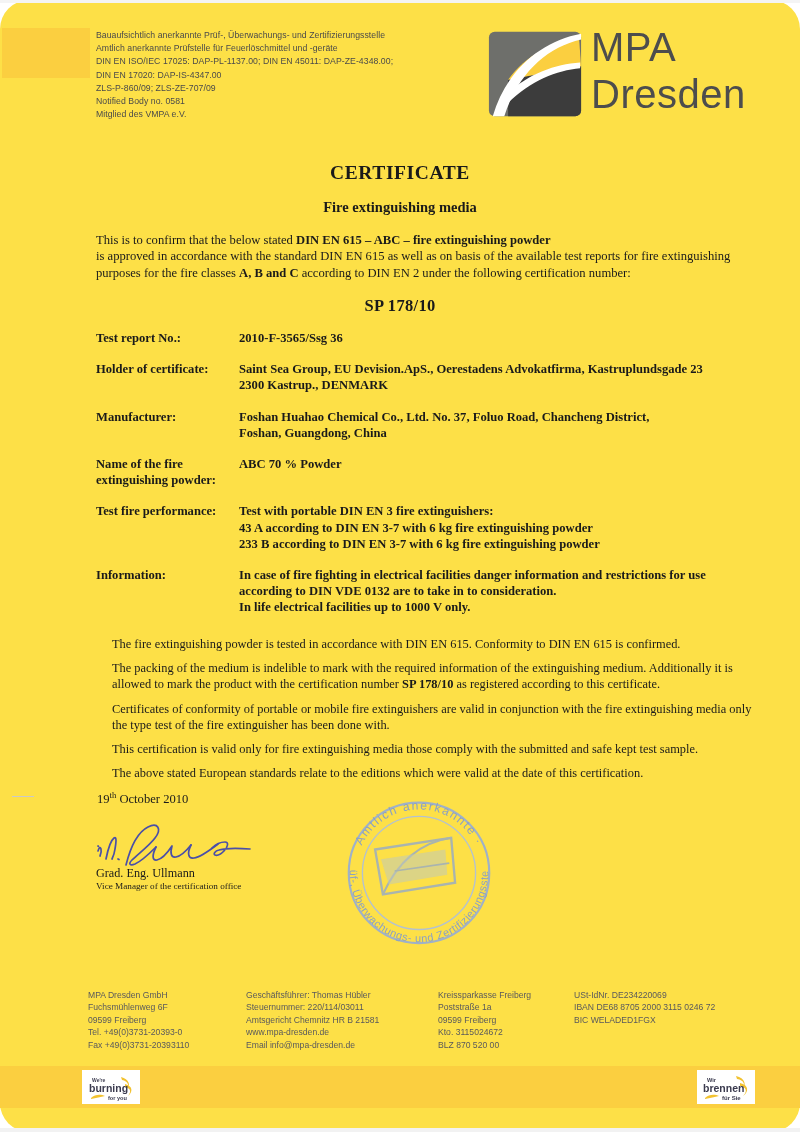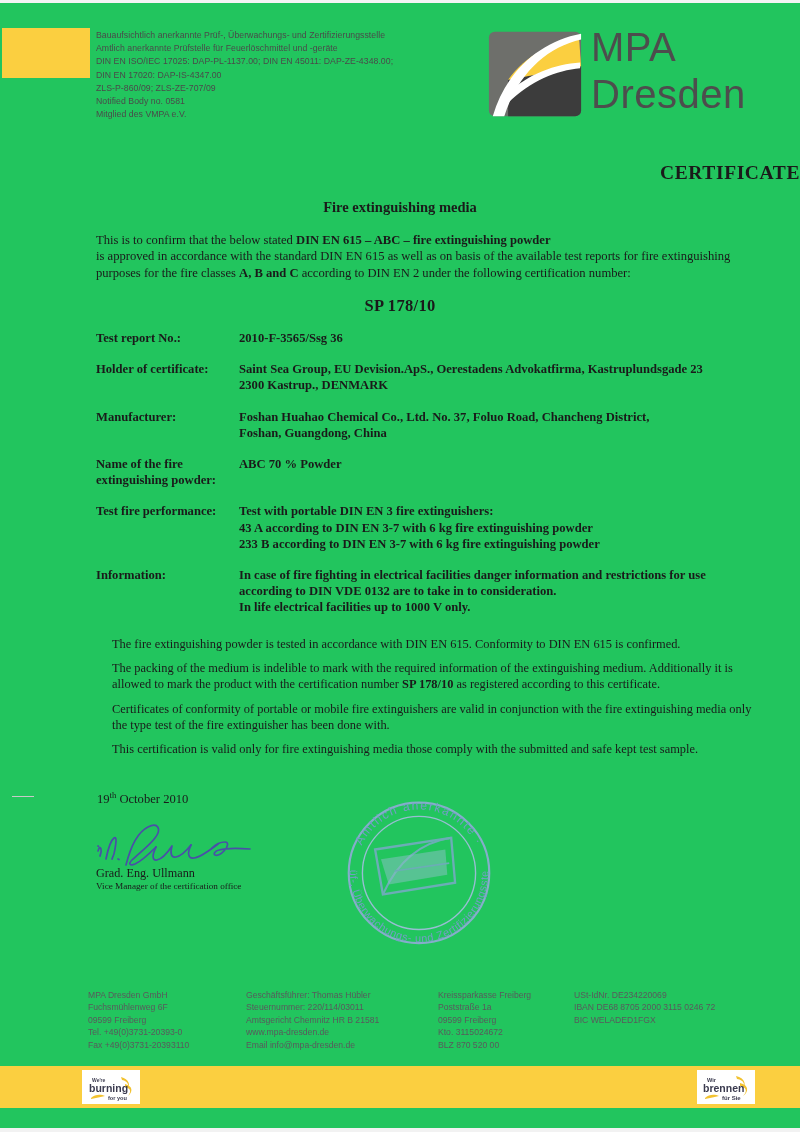--- a/index.html
+++ b/index.html
@@ -13,21 +13,22 @@
     position: relative;
     overflow: hidden;
     font-family: "Liberation Serif", serif;
     color: #1a1a1a;
   }
 
   
   .page {
     position: absolute;
     inset: 0;
-    background: #22c55e;
+    background: #fde047;
+    border-radius: 29px;
   }
 
   
   .scan-edge-top {
     position: absolute; top: 0; left: 0; right: 0; height: 3px;
     background: #f4f4f4;
   }
   .scan-edge-bottom {
     position: absolute; bottom: 0; left: 0; right: 0; height: 4px;
     background: #f2f2f2;
@@ -79,21 +80,21 @@
     line-height: 47px;
     color: #4d4d4d;
     letter-spacing: 0.5px;
   }
 
   
   .cert-title {
     position: absolute;
     left: 0; right: 0;
     top: 162px;
-    text-align: right;
+    text-align: center;
     font-family: "Liberation Serif", serif;
     font-weight: bold;
     font-size: 19.5px;
     letter-spacing: 0.6px;
   }
   .cert-subtitle {
     position: absolute;
     left: 0; right: 0;
     top: 199px;
     text-align: center;
@@ -351,20 +352,21 @@
       </div>
     </div>
 
   </div>
 
   <div class="body-paras">
     <p>The fire extinguishing powder is tested in accordance with DIN EN 615. Conformity to DIN EN 615 is confirmed.</p>
     <p><span>The packing of the medium is indelible to mark with the required information of the extinguishing medium. Additionally it is allowed to mark the product with the certification number </span><b>SP 178/10</b><span>  as registered according to this certificate.</span></p>
     <p>Certificates of conformity of portable or mobile fire extinguishers are valid in conjunction with the fire extinguishing media only the type test of the fire extinguisher has been done with.</p>
     <p>This certification is valid only for fire extinguishing media those comply with the submitted and safe kept test sample.</p>
+    <p>The above stated European standards relate to the editions which were valid at the date of this certification.</p>
   </div>
 
   <div class="left-tick"></div>
 
   <div class="sign-date"><span>19</span><sup>th</sup><span> October 2010</span></div>
 
   <svg class="signature-svg" viewBox="0 0 200 58">
     <g fill="none" stroke="#4a4fa8" stroke-width="1.7" stroke-linecap="round" stroke-linejoin="round">
       <path d="M6 36 C7 33 8 31 9 34 C9.5 36 9 39 8 41"></path>
       <path d="M6 31 L6.5 31.4"></path>

